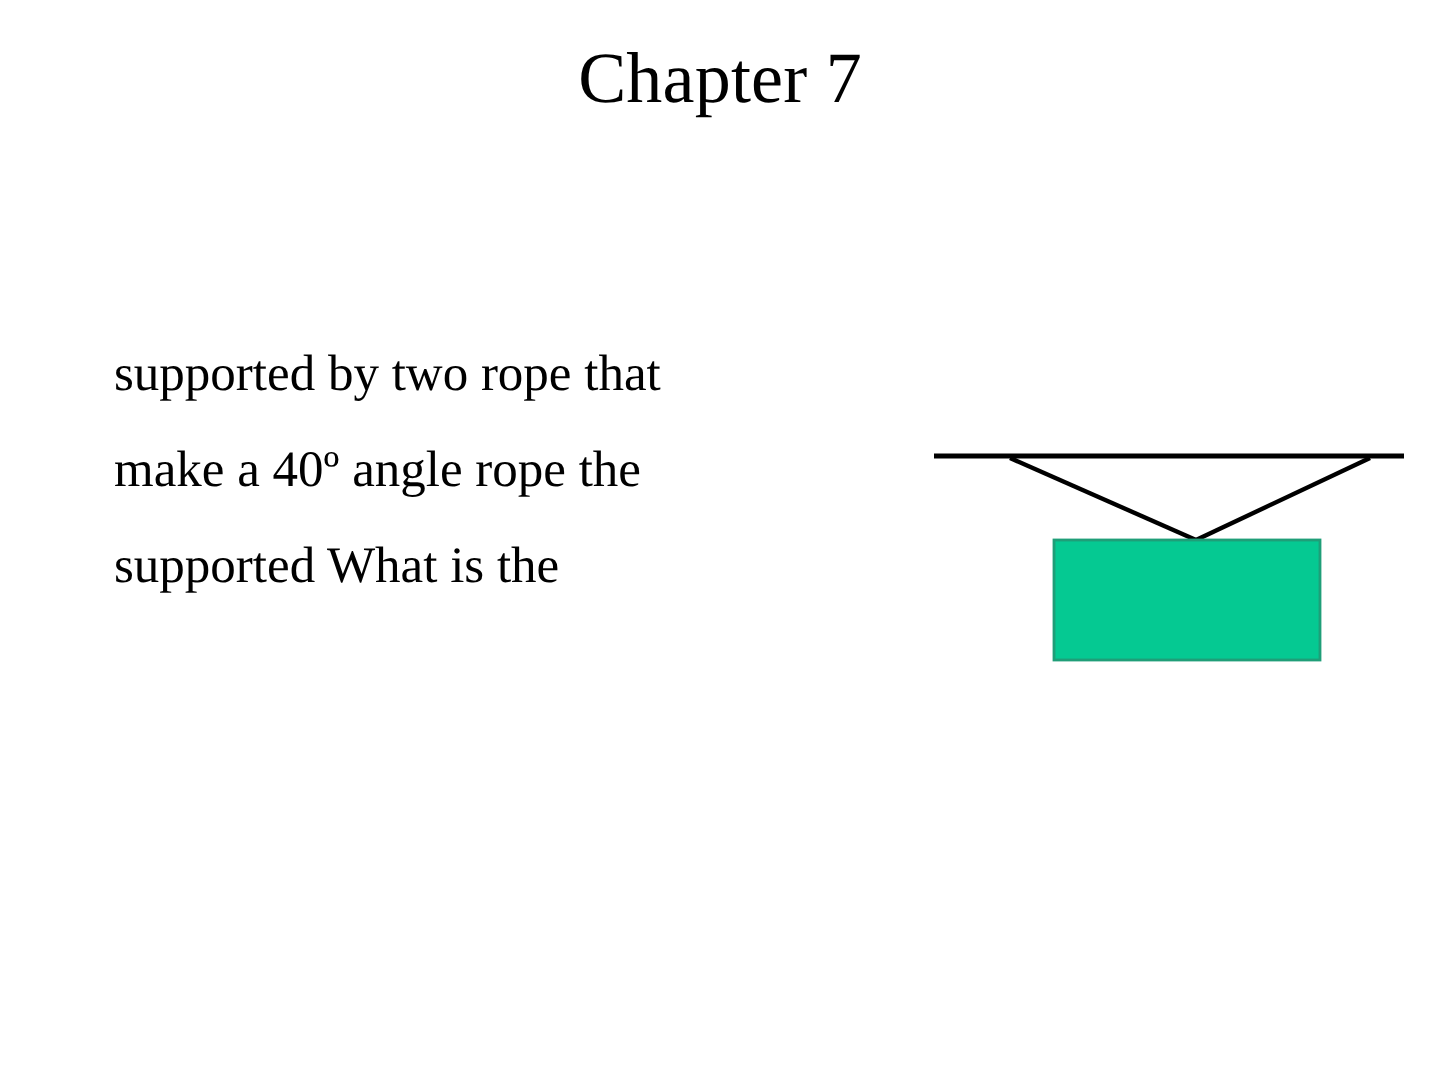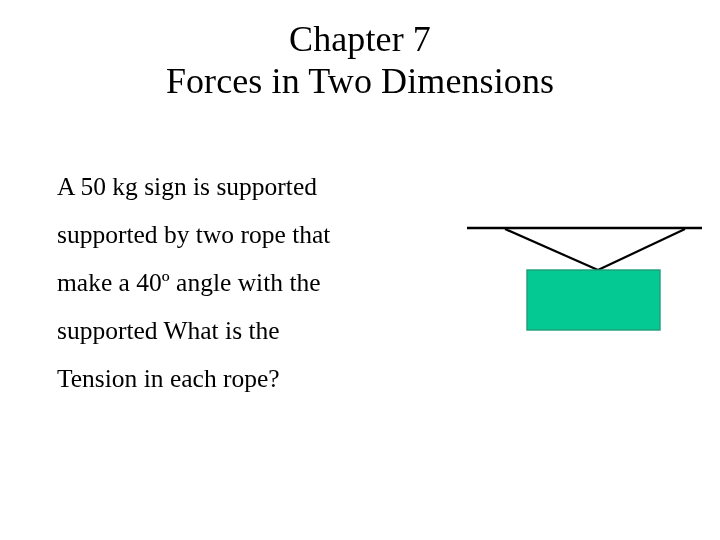--- a/index.html
+++ b/index.html
@@ -70,29 +70,26 @@
     display: block;
   }
 </style>
 </head>
 <body>
 
 <div id="slide">
 
   <div id="title-block">
     <span class="title-line">Chapter 7</span>
-    <span class="title-line">Forces in Two Dimensions</span>
   </div>
 
   <div id="body-block">
-    <span class="body-line">A 50 kg sign is supported</span>
     <span class="body-line">supported by two rope that</span>
-    <span class="body-line">make a 40º angle with the</span>
+    <span class="body-line">make a 40º angle rope the</span>
     <span class="body-line">supported What is the</span>
-    <span class="body-line">Tension in each rope?</span>
   </div>
 
   <div id="diagram">
     <svg width="260" height="150" viewBox="0 0 260 150">
 
       <line x1="12" y1="23" x2="247" y2="23" stroke="#000000" stroke-width="2.6" stroke-linecap="butt"></line>
 
       <line x1="50" y1="24" x2="143" y2="65" stroke="#000000" stroke-width="2.2" stroke-linecap="butt"></line>
 
       <line x1="230" y1="24" x2="143" y2="65" stroke="#000000" stroke-width="2.2" stroke-linecap="butt"></line>

